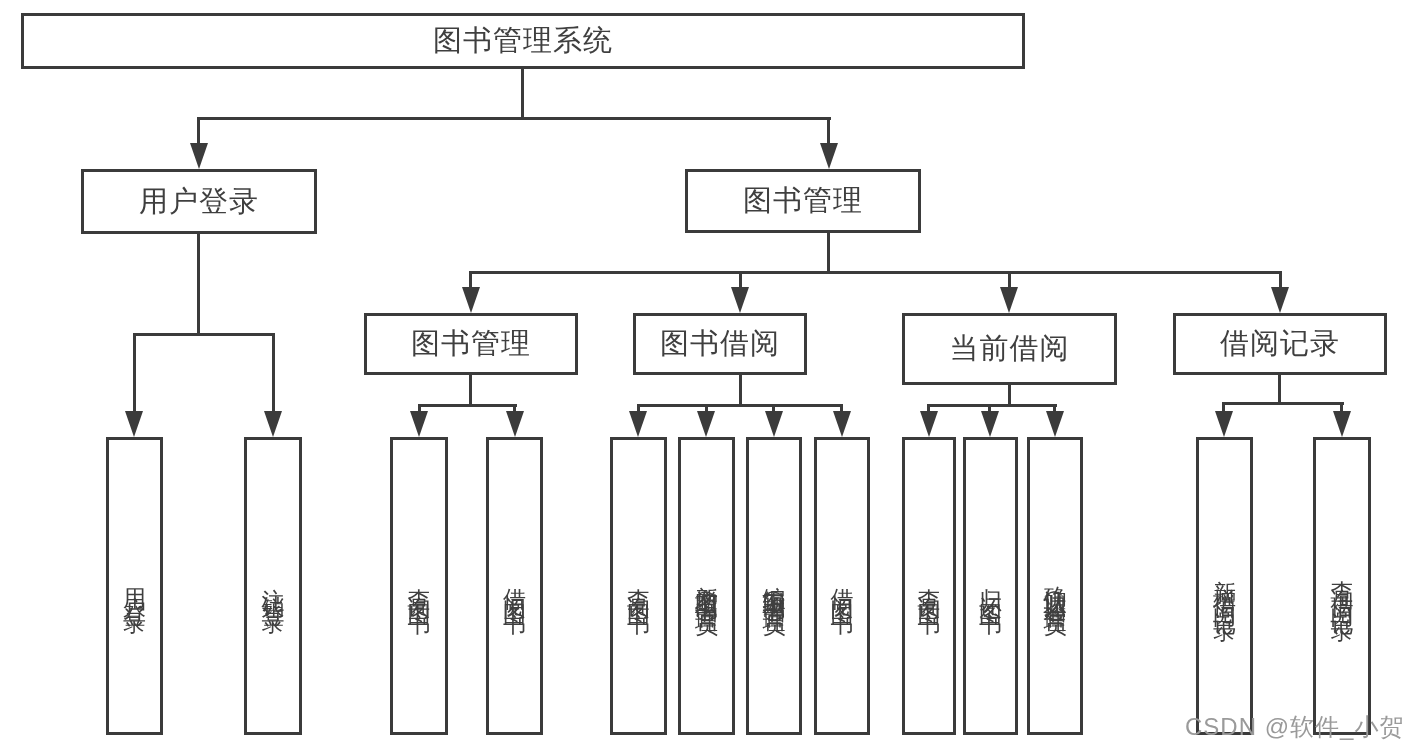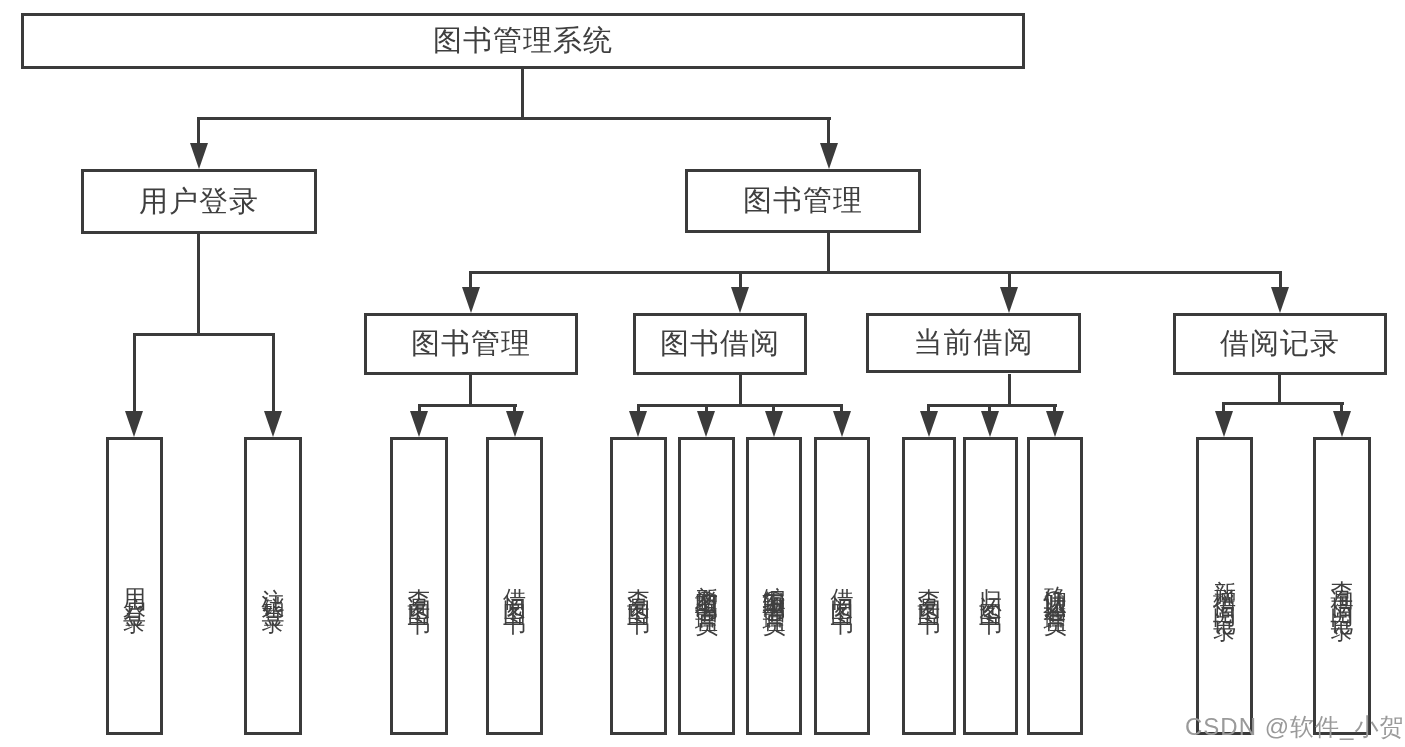--- a/index.html
+++ b/index.html
@@ -128,21 +128,21 @@
   <div class="hbox" style="left:685px;top:169px;width:236px;height:64px">
     <span>图书管理</span>
   </div>
 
   <div class="hbox" style="left:364px;top:313px;width:214px;height:62px">
     <span>图书管理</span>
   </div>
   <div class="hbox" style="left:633px;top:313px;width:174px;height:62px">
     <span>图书借阅</span>
   </div>
-  <div class="hbox" style="left:866px;top:313px;width:215px;height:60px">
+  <div class="hbox" style="left:902px;top:313px;width:215px;height:72px">
     <span>当前借阅</span>
   </div>
   <div class="hbox" style="left:1173px;top:313px;width:214px;height:62px">
     <span>借阅记录</span>
   </div>
 
   <div class="vbox" style="left:106px;width:57px">
     <span class="vtext">用户登录</span>
   </div>
   <div class="vbox" style="left:244px;width:58px">

